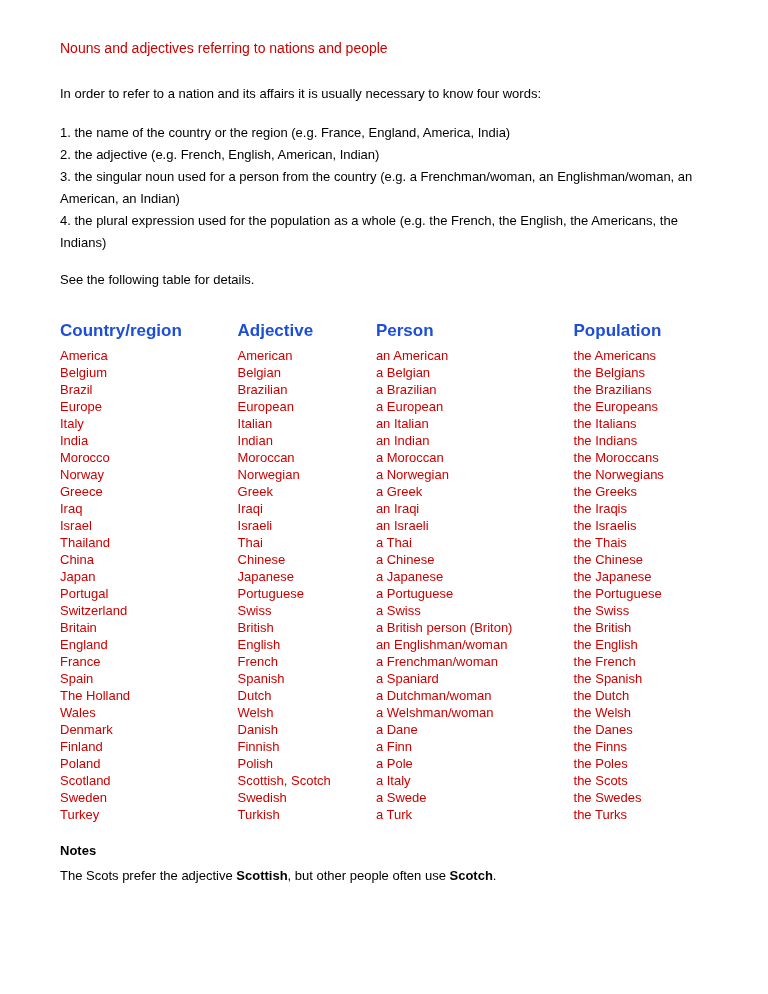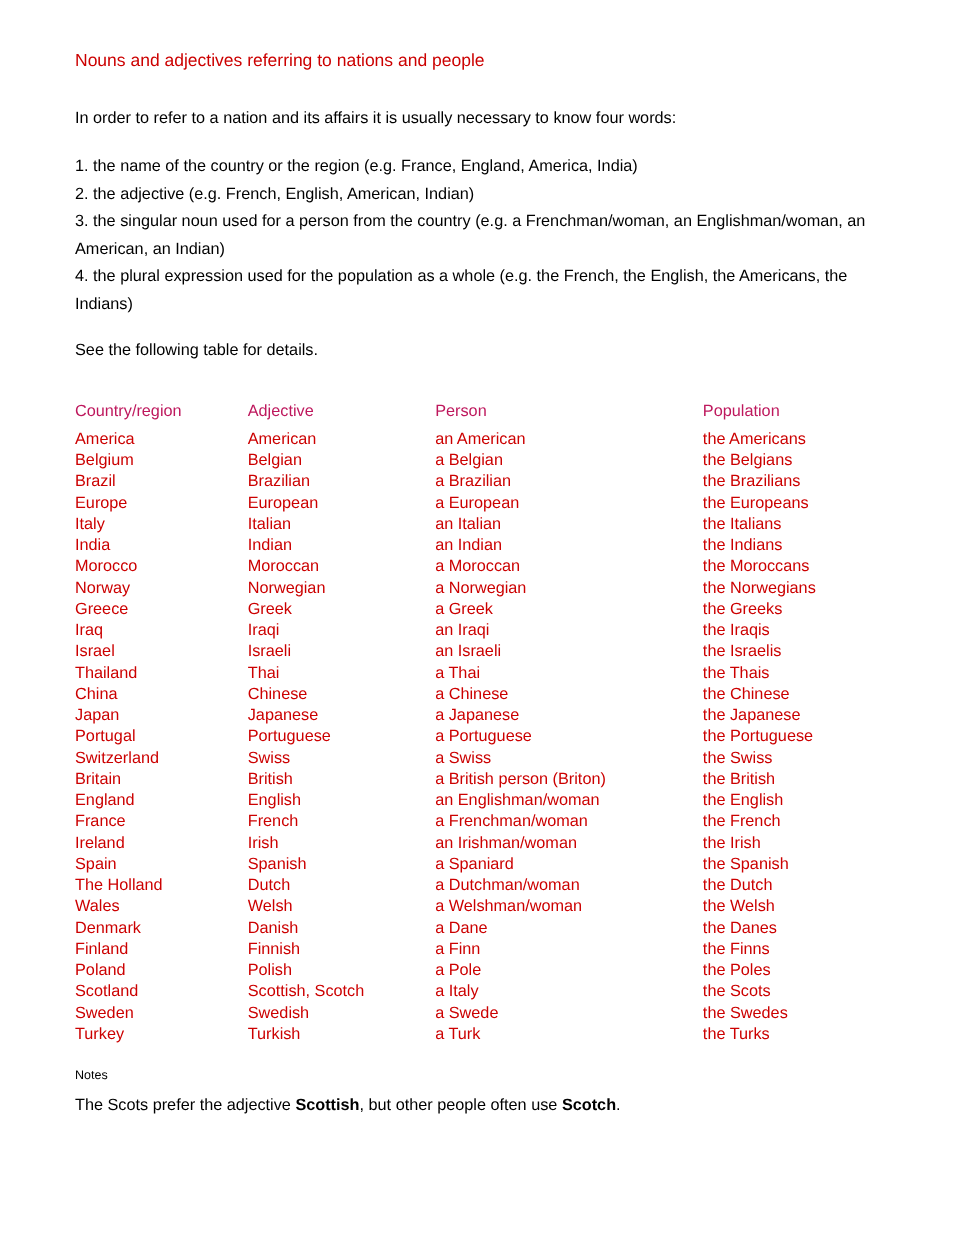--- a/index.html
+++ b/index.html
@@ -30,35 +30,35 @@
       margin-bottom: 32px;
     }
     .table-container {
       margin-bottom: 20px;
     }
     .data-table {
       border-collapse: collapse;
       width: 100%;
     }
     .data-table th {
-      font-weight: normal;
+      font-weight: bold;
       text-align: left;
       padding: 2px 8px 6px 0;
-      color: #be185d;
-      font-size: 13px;
+      color: #1d4ed8;
+      font-size: 17px;
     }
     .data-table td {
       padding: 1px 8px 1px 0;
       color: #cc0000;
       font-size: 13px;
       vertical-align: top;
     }
     .notes-label {
-      font-weight: normal;
-      font-size: 10px;
+      font-weight: bold;
+      font-size: 13px;
       margin-top: 4px;
       margin-bottom: 8px;
     }
     .notes-text {
       font-size: 13px;
       line-height: 1.5;
     }
     .notes-text strong {
       font-weight: bold;
     }
@@ -198,26 +198,20 @@
           <td>an Englishman/woman</td>
           <td>the English</td>
         </tr>
         <tr>
           <td>France</td>
           <td>French</td>
           <td>a Frenchman/woman</td>
           <td>the French</td>
         </tr>
         <tr>
-          <td>Ireland</td>
-          <td>Irish</td>
-          <td>an Irishman/woman</td>
-          <td>the Irish</td>
-        </tr>
-        <tr>
           <td>Spain</td>
           <td>Spanish</td>
           <td>a Spaniard</td>
           <td>the Spanish</td>
         </tr>
         <tr>
           <td>The Holland</td>
           <td>Dutch</td>
           <td>a Dutchman/woman</td>
           <td>the Dutch</td>

